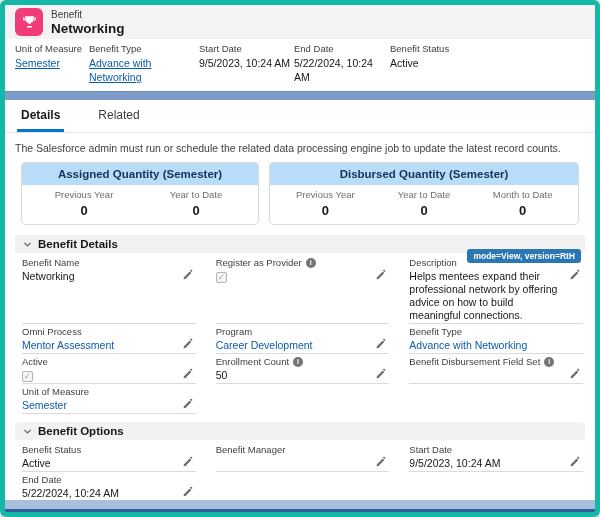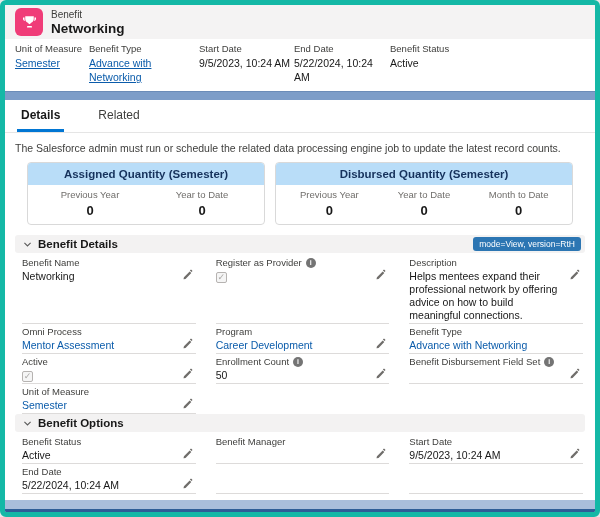--- a/index.html
+++ b/index.html
@@ -21,35 +21,35 @@
   .hl-field .val a { color:#0b5cab; text-decoration:underline; cursor:pointer; }
   .hl-f0 { width:74px; } .hl-f1 { width:110px; } .hl-f2 { width:95px; } .hl-f3 { width:96px; } .hl-f4 { flex:1; }
   .blue-strip { height:9px; background:#7d9dc8; border-top:1px solid #6b8cb8; }
   
   .tabs { display:flex; gap:30px; padding:8px 18px 0 12px; border-bottom:1px solid #e5e5e5; background:#fff; }
   .tab { font-size:12px; color:#3e3e3c; padding:0 4px 7px; cursor:pointer; border-bottom:3px solid transparent; }
   .tab.active { font-weight:bold; color:#181818; border-bottom:3px solid #0176d3; }
   
   .notice { font-size:10.5px; color:#3e3e3c; padding:9px 16px 8px 10px; }
   
-  .cards { display:flex; gap:10px; padding:0 22px; }
+  .cards { display:flex; gap:10px; padding:0 16px; }
   .qcard { border:1px solid #d9d9d9; border-radius:4px; overflow:hidden; background:#fff; }
   .qcard.c0 { flex:0 0 238px; } .qcard.c1 { flex:1; }
   .qcard-head { background:#b9ddf8; text-align:center; font-size:11.5px; font-weight:bold; color:#16325c; padding:5px 4px; }
   .qcard-body { display:flex; padding:4px 6px 6px; }
   .metric { flex:1; text-align:center; }
   .metric .mlab { font-size:9.5px; color:#706e6b; line-height:12px; }
   .metric .mval { font-size:13px; font-weight:bold; color:#181818; margin-top:2px; }
   
   .sections { padding:10px 10px 0; }
-  .section { }
+  .section { margin-bottom:8px; }
   .section-bar { position:relative; background:#f3f2f2; border-radius:3px; height:18px; display:flex; align-items:center; gap:6px; padding:0 8px; }
   .section-title { font-size:11.5px; font-weight:bold; color:#181818; }
   .chev { display:flex; align-items:center; cursor:pointer; }
-  .dbg-badge { position:absolute; right:4px; top:2px; background:#2c76b3; color:#fff; font-size:8.5px; font-weight:normal; padding:2px 6px; border-radius:3px; line-height:10px; }
+  .dbg-badge { position:absolute; right:4px; top:14px; background:#2c76b3; color:#fff; font-size:8.5px; font-weight:bold; padding:2px 6px; border-radius:3px; line-height:10px; }
   .fgrid { display:grid; grid-template-columns:1fr 1fr 1fr; column-gap:20px; padding:2px 2px 0 7px; }
   .cell { position:relative; border-bottom:1px solid #dddbda; padding:2px 0 1px; min-height:26px; }
   .cell .flab { font-size:9.5px; color:#3e3e3c; line-height:12px; display:flex; align-items:center; gap:4px; }
   .cell .fval { font-size:10.5px; color:#181818; line-height:13px; margin-top:1px; min-height:13px; padding-right:24px; }
   .cell .fval a { color:#0b5cab; text-decoration:none; cursor:pointer; }
   .help-i { display:inline-block; width:10px; height:10px; border-radius:50%; background:#747474; color:#fff;
             font-size:7px; line-height:10px; text-align:center; font-weight:bold; cursor:pointer; flex:0 0 auto; }
   .pencil { position:absolute; right:2px; top:14px; width:13px; height:13px; border:none; background:transparent; padding:0; cursor:pointer; display:flex; align-items:center; justify-content:center; }
   .cbox { display:inline-flex; width:11px; height:11px; border:1px solid #b6b3b1; border-radius:2px; background:#f5f5f5;
           color:#a9a7a5; font-size:9px; line-height:9px; align-items:center; justify-content:center; }

